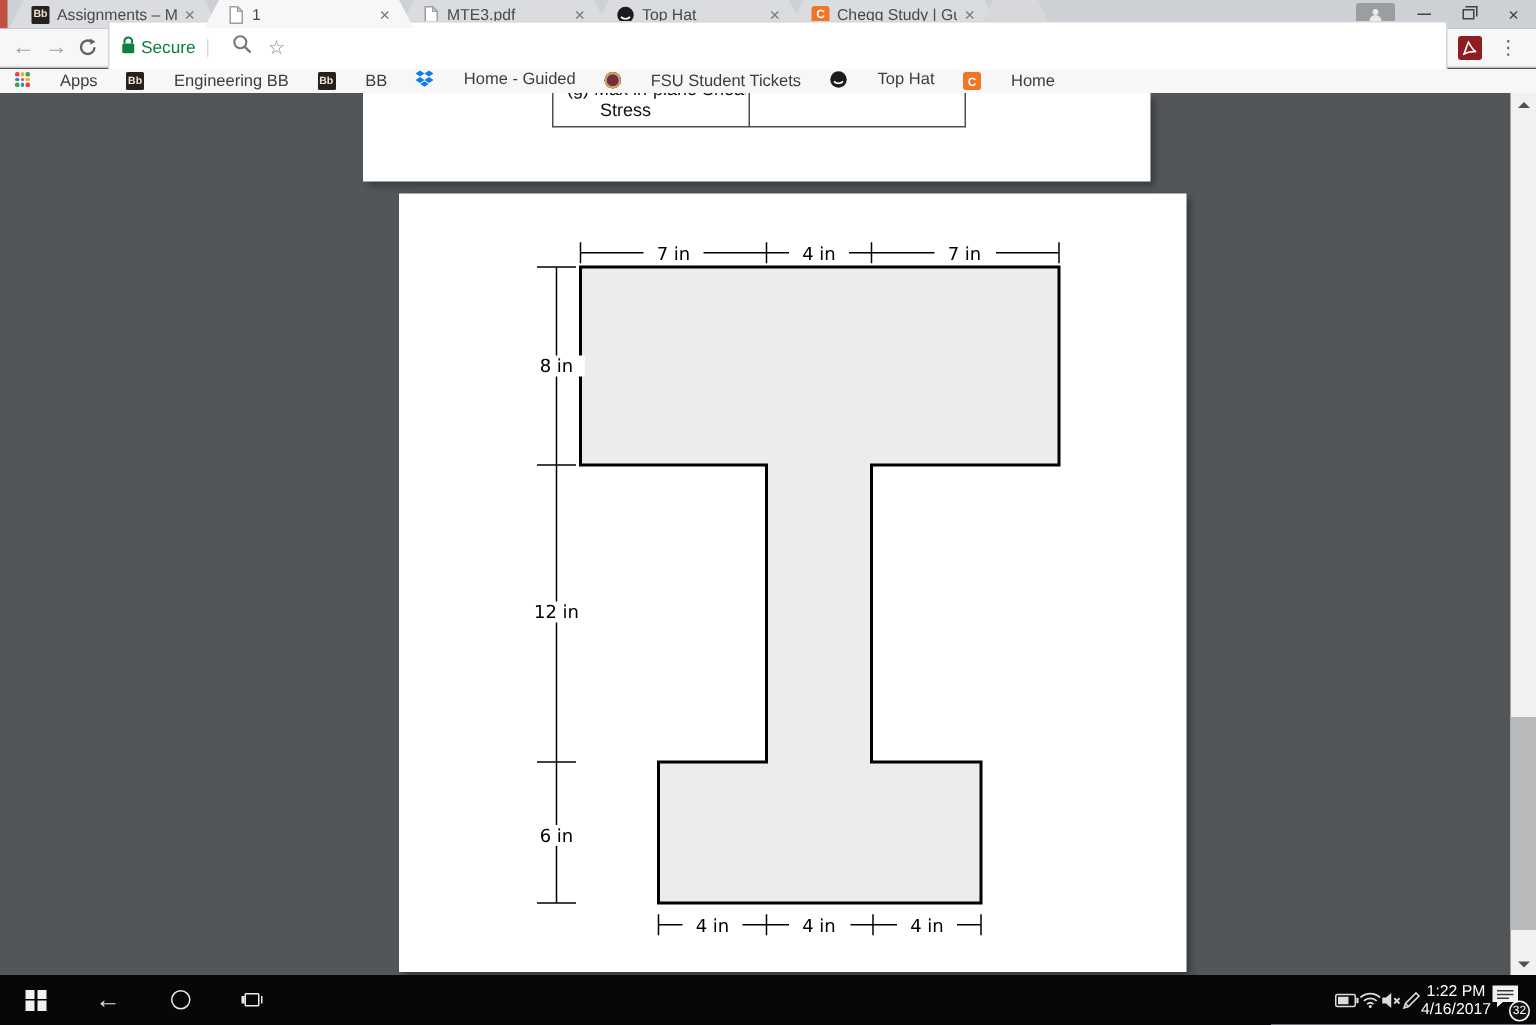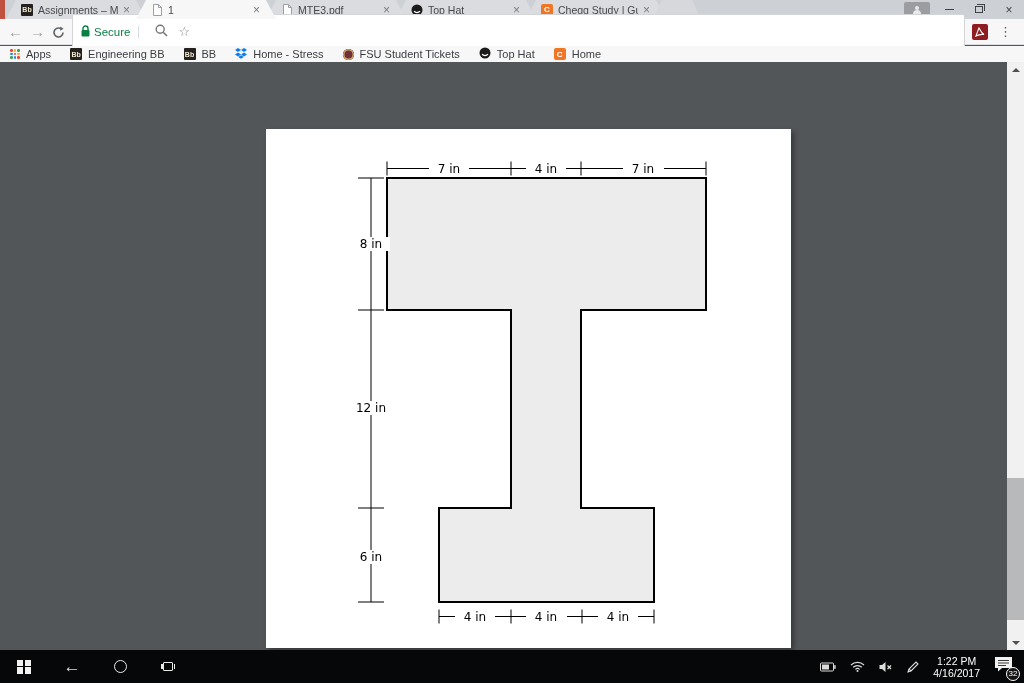--- a/index.html
+++ b/index.html
@@ -46,21 +46,21 @@
   .url .scheme { color:#80868b; }
   .url .host { color:#24282c; }
   .url .path { color:#5f6368; }
   .omni-zoom { margin:0 4px 0 8px; }
   .omni-star { font-size:13px; color:#85898d; margin-left:6px; }
   .ext-adobe { width:16px; height:16px; background:#8e1d22; border-radius:2px; display:flex; align-items:center; justify-content:center; }
   .menu-dots { font-size:13px; color:#5f6368; padding:0 4px; }
 
   
   .bookmarks { position:absolute; top:46px; left:0; width:1024px; height:16px; background:#f7f7f7; display:flex; align-items:center; gap:19px; padding:0 10px; z-index:4; }
-  .bm-item { display:flex; align-items:center; gap:6px; font-size:11px; color:#3a3d41; white-space:nowrap; }
+  .bm-item { display:flex; gap:20px; font-size:11px; color:#3a3d41; white-space:nowrap; }
   .apps-grid { width:10px; height:10px; display:grid; grid-template-columns:repeat(3,1fr); gap:1px; }
   .apps-grid span { width:2.5px; height:2.5px; border-radius:50%; }
   .fsu-dot { width:11px; height:11px; border-radius:50%; background:#72303c; box-shadow:inset 0 0 0 1.5px #c9a86a, inset 0 0 0 3px #72303c; }
 
   
   .content { position:absolute; top:62px; left:0; width:1024px; height:588px; background:#525659; overflow:hidden; }
   .page { position:absolute; left:242px; width:525px; background:#fff; box-shadow:3px 3px 5px rgba(0,0,0,.35); overflow:hidden; }
   .page1 { top:0; height:59px; }
   .page2 { top:67px; height:519px;margin-left:24px; }
   .ptable { position:absolute; left:126px; top:-24px; width:276px; height:47px; border:1px solid #4e4e4e; display:flex; font-size:12px; color:#111; }
@@ -85,21 +85,21 @@
   .tb-left { display:flex; align-items:center; height:33px; }
   .tb-btn { width:48px; height:33px; display:flex; align-items:center; justify-content:center; }
   .win-flag { width:14px; height:14px; display:grid; grid-template-columns:1fr 1fr; gap:1.5px; }
   .win-flag span { background:#f2f2f2; }
   .tb-back { font-size:17px; color:#dfdfdf; }
   .cortana-circle { width:13px; height:13px; border:1.5px solid #eaeaea; border-radius:50%; }
   .taskview { position:relative; width:14px; height:11px; }
   .taskview .tv-main { position:absolute; left:2px; top:1px; width:10px; height:9px; border:1px solid #eaeaea; border-radius:1px; }
   .taskview::before, .taskview::after { content:""; position:absolute; top:3px; width:1.5px; height:5px; background:#eaeaea; }
   .taskview::before { left:0; } .taskview::after { right:0; }
-  .tb-right { position:absolute; right:0; top:0; height:33px; display:flex; align-items:center; gap:14px; padding-right:8px; }
+  .tb-right { position:absolute; right:0; top:0; height:33px; display:flex; align-items:center; gap:0; padding-right:8px; }
   .tray-icon { display:flex; align-items:center; justify-content:center; }
   .clock { text-align:center; color:#fff; font-size:10.5px; line-height:12px; }
   .action-center { position:relative; width:22px; height:22px; }
   .badge { position:absolute; right:-4px; bottom:-3px; min-width:14px; height:14px; border-radius:7px; background:#141414; border:1.5px solid #fff;
            color:#fff; font-size:8px; display:flex; align-items:center; justify-content:center; padding:0 1px;margin-left:19px; }
 </style>
 </head>
 <body>
 
 <div class="window">
@@ -221,21 +221,21 @@
     <div class="bm-item">
       <span class="favicon fav-bb">Bb</span>
       <span>BB</span>
     </div>
     <div class="bm-item">
       <span>
         <svg width="12" height="11" viewBox="0 0 12 11">
             <path d="M3 0 L6 2 L3 4 L0 2 Z M9 0 L12 2 L9 4 L6 2 Z M3 4.4 L6 6.4 L3 8.4 L0 6.4 Z M9 4.4 L12 6.4 L9 8.4 L6 6.4 Z M3.2 9 L6 7.2 L8.8 9 L6 10.8 Z" fill="#0d7ee8"></path>
           </svg>
       </span>
-      <span>Home - Stress</span>
+      <span>Home - Guided</span>
     </div>
     <div class="bm-item">
       <span class="fsu-dot"></span>
       <span>FSU Student Tickets</span>
     </div>
     <div class="bm-item">
       <span>
         <svg width="12" height="12" viewBox="0 0 12 12">
             <circle cx="6" cy="6" r="5.5" fill="#1b1b1b"></circle>
             <path d="M3 7.2 A4 4 0 0 0 9 7.2" stroke="#fff" stroke-width="1.2" fill="none"></path>
@@ -244,20 +244,29 @@
       <span>Top Hat</span>
     </div>
     <div class="bm-item">
       <span class="favicon fav-chegg">C</span>
       <span>Home</span>
     </div>
   </div>
 
   <div class="content">
 
+    <div class="page page1">
+      <div class="ptable">
+        <div class="c1">
+          <div class="l1">(g) Max in-plane Shear</div>
+          <div class="l2">Stress</div>
+        </div>
+        <div class="c2"></div>
+      </div>
+    </div>
 
     <div class="page page2">
       <svg class="figure-svg" width="525" height="519" viewBox="0 0 525 519">
 
         <polygon points="121,49 440,49 440,181 315,181 315,379 388,379 388,473 173,473 173,379 245,379 245,181 121,181" fill="#ececec" stroke="#000" stroke-width="2"></polygon>
         <g stroke="#000" stroke-width="1">
 
           <line x1="121" y1="39.5" x2="440" y2="39.5"></line>
           <line x1="121" y1="32.5" x2="121" y2="46.5"></line>
           <line x1="245" y1="32.5" x2="245" y2="46.5"></line>

